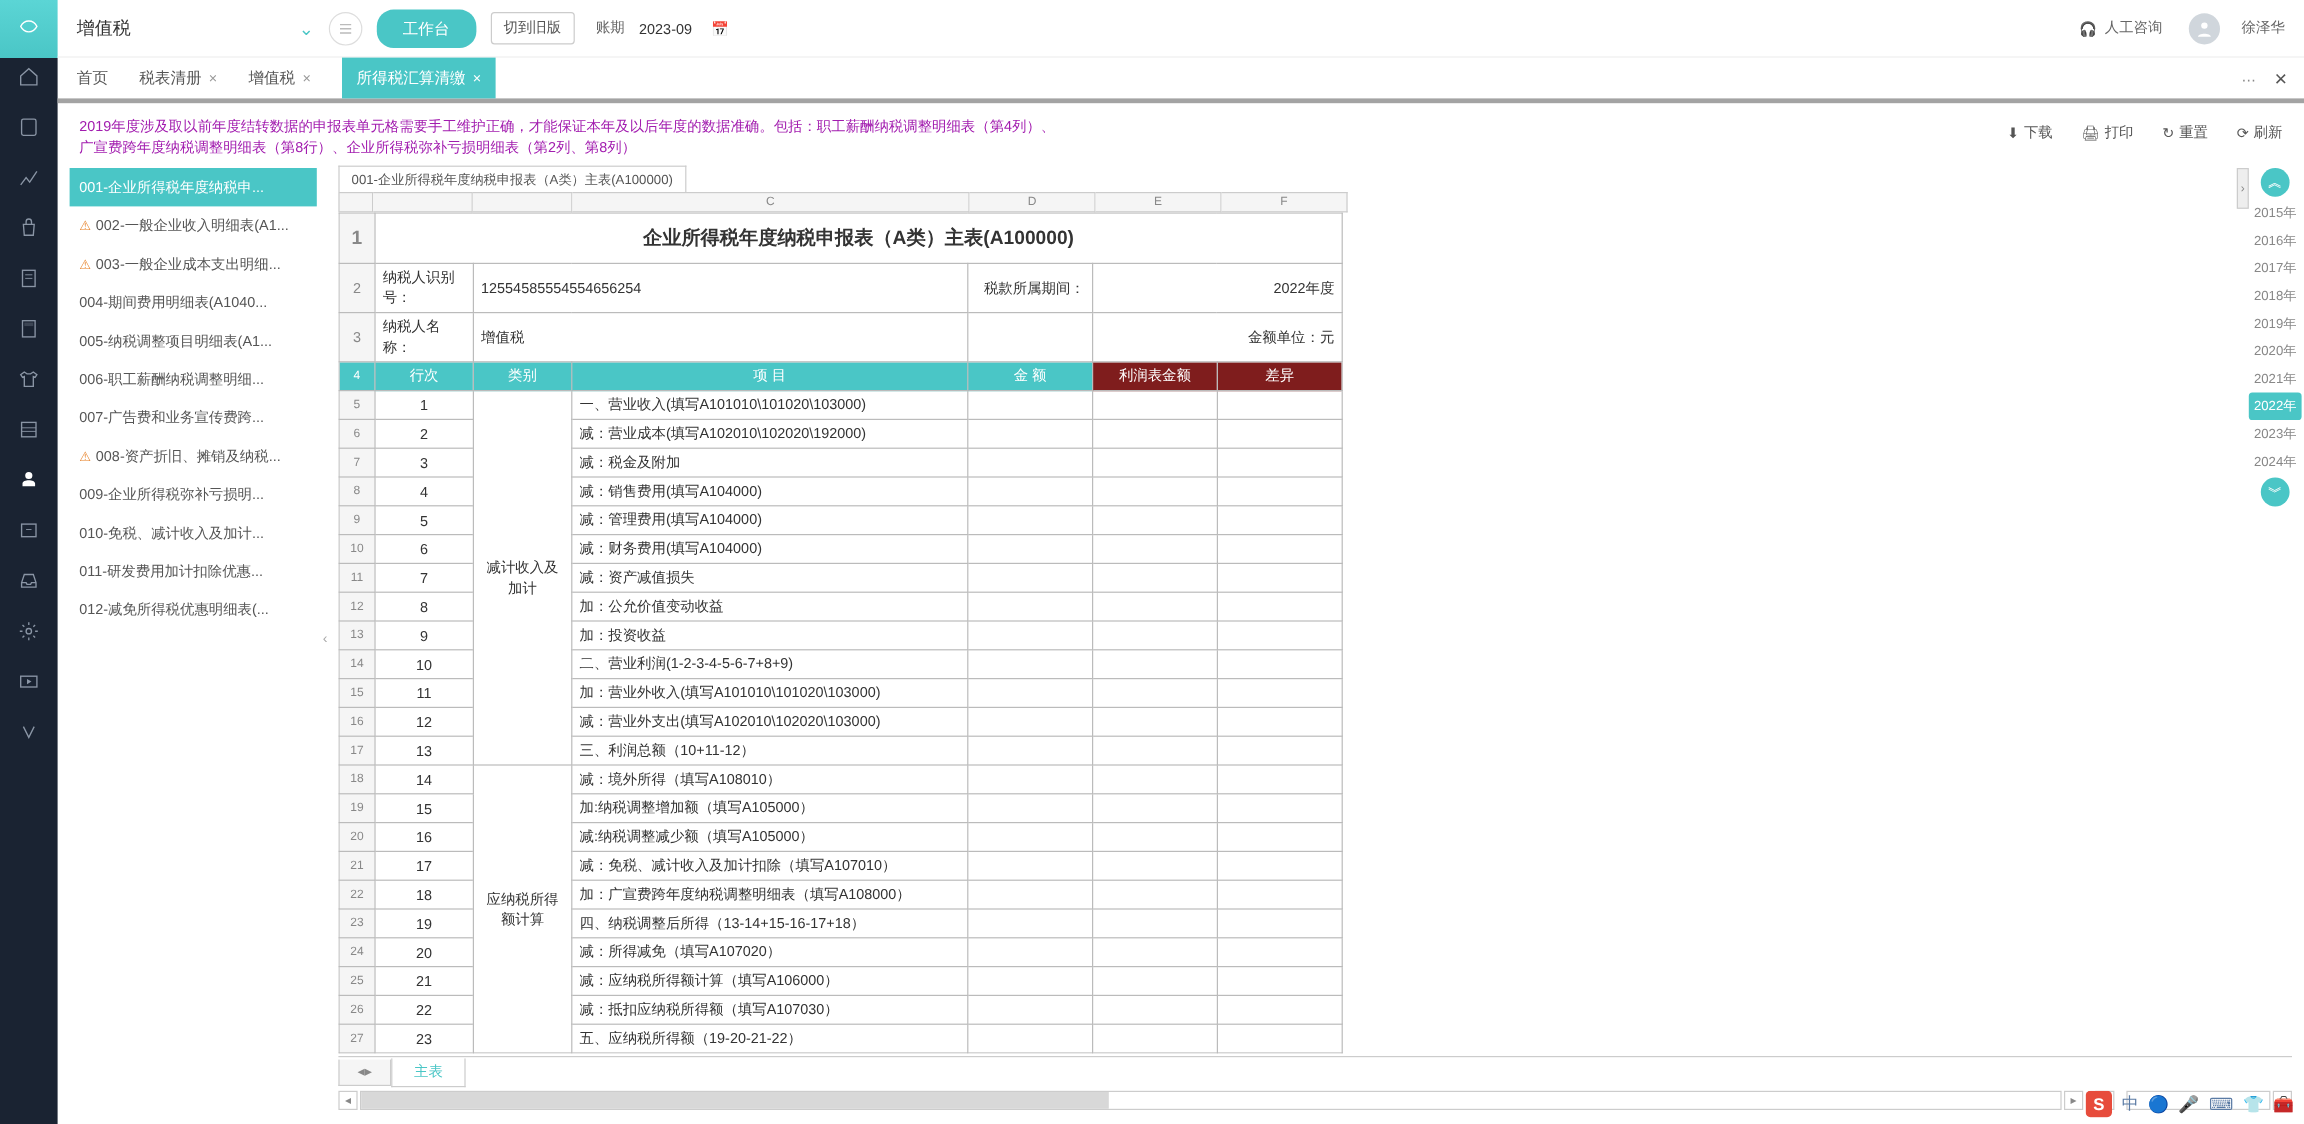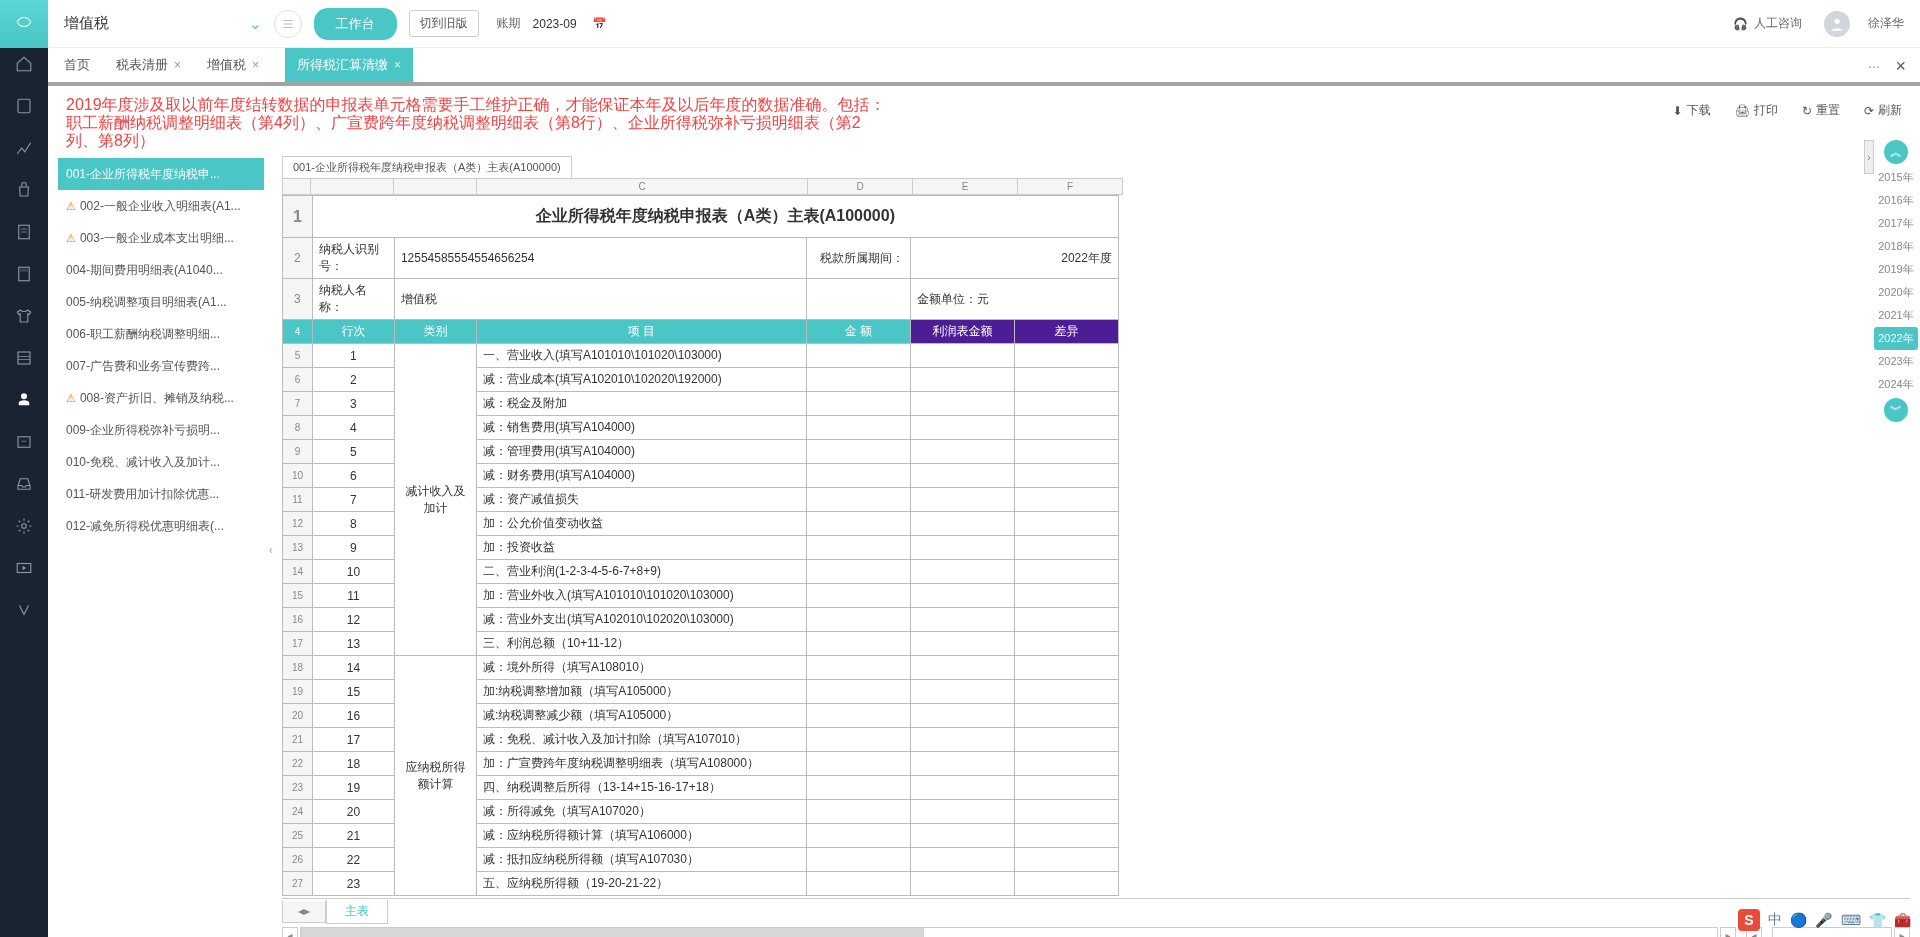--- a/index.html
+++ b/index.html
@@ -25,40 +25,40 @@
 .avatar{width:26px;height:26px;border-radius:50%;background:#d0d6dc;display:flex;align-items:center;justify-content:center;color:#fff;margin-left:10px}
 .tabs{height:38px;display:flex;align-items:center;padding-left:16px;gap:26px;border-bottom:4px solid #a3a3a3;position:relative}
 .tab{display:flex;align-items:center;gap:6px;color:#555;cursor:pointer;font-size:13px;height:100%}
 .tab .x{color:#999;font-size:12px}
 .tab.active{background:#4ac6c6;color:#fff;padding:0 12px}
 .tab.active .x{color:#fff}
 .tabs-close{position:absolute;right:14px;top:8px;font-size:18px;cursor:pointer;color:#555}
 .tabs-more{position:absolute;right:40px;top:12px;font-size:12px;color:#888;cursor:pointer}
 .content{flex:1;position:relative;overflow:hidden}
 .warnrow{padding:10px 18px 2px;display:flex;align-items:flex-start}
-.warn{color:#ef4444;font-size:16px;line-height:18px;max-width:820px}
+.warn{color:#a21caf;font-size:12px;line-height:18px;max-width:820px}
 .actions{margin-left:auto;display:flex;gap:24px;color:#555;padding-top:6px}
 .actions span{cursor:pointer;display:flex;align-items:center;gap:4px}
 .workarea{display:flex;height:calc(100% - 56px);padding-left:10px}
 .formlist{width:206px;padding-top:6px}
 .formlist .item{height:24px;display:flex;align-items:center;padding:16px 8px;font-size:12px;color:#555;cursor:pointer;white-space:nowrap;overflow:hidden;text-overflow:ellipsis}
 .formlist .item.sel{background:#4ac6c6;color:#fff}
 .formlist .item .warn-ico{color:#e67e22;margin-right:4px;font-size:11px}
 .collapse-handle{width:14px;display:flex;align-items:center;justify-content:center;color:#aaa;cursor:pointer}
 .sheetwrap{flex:1;padding:4px 10px 0 4px;display:flex;flex-direction:column}
 .sheet-tabrow{display:flex;align-items:flex-end;height:22px}
 .sheet-tab{padding:3px 10px;border:1px solid #ccc;border-bottom:none;font-size:11px;color:#555;background:#fff}
 .colhdr{display:flex;height:17px}
 .colhdr div{border:1px solid #ccc;border-left:none;background:#f5f5f5;color:#888;font-size:10px;text-align:center;line-height:15px}
 .colhdr div:first-child{border-left:1px solid #ccc}
 .sheet{border-collapse:collapse;font-size:12px}
 .sheet td,.sheet th{border:1px solid #bbb;padding:3px 6px;height:20px}
 .rownum{width:28px;background:#f5f5f5;color:#888;text-align:center;font-size:10px;border:1px solid #ccc}
 .hdr-row td{background:#4ac6c6;color:#fff;text-align:center;font-weight:400}
-.hdr-row td.green{background:#4c1d95}
+.hdr-row td.green{background:#7f1d1d}
 .title-row td{text-align:center;font-size:16px;font-weight:600;padding:10px}
 .info td{font-size:12px}
 .w-line{width:82px;text-align:center}
 .w-cat{width:82px;text-align:center}
 .w-item{width:330px}
 .w-amt{width:104px}
 .w-pl{width:104px}
 .w-diff{width:104px}
 .vlabel{text-align:center;font-size:12px}
 .sheet-footer{height:26px;display:flex;align-items:center;border-top:1px solid #ccc;margin-top:2px}
@@ -297,21 +297,21 @@
               <td style="width:82px">纳税人识别号：</td>
               <td colspan="2">12554585554554656254</td>
               <td style="text-align:right">税款所属期间：</td>
               <td colspan="2" style="text-align:right">2022年度</td>
             </tr>
             <tr class="info">
                     <td class="rownum">3</td>
               <td>纳税人名称：</td>
               <td colspan="2">增值税</td>
               <td></td>
-              <td colspan="2" style="">金额单位：元</td>
+              <td colspan="2" style="text-align:right">金额单位：元</td>
             </tr>
             <tr class="hdr-row">
                     <td class="rownum">4</td>
               <td class="w-line">行次</td>
               <td class="w-cat">类别</td>
               <td class="w-item">项    目</td>
               <td class="w-amt">金    额</td>
               <td class="w-pl green">利润表金额</td>
               <td class="w-diff green">差异</td>
             </tr>

